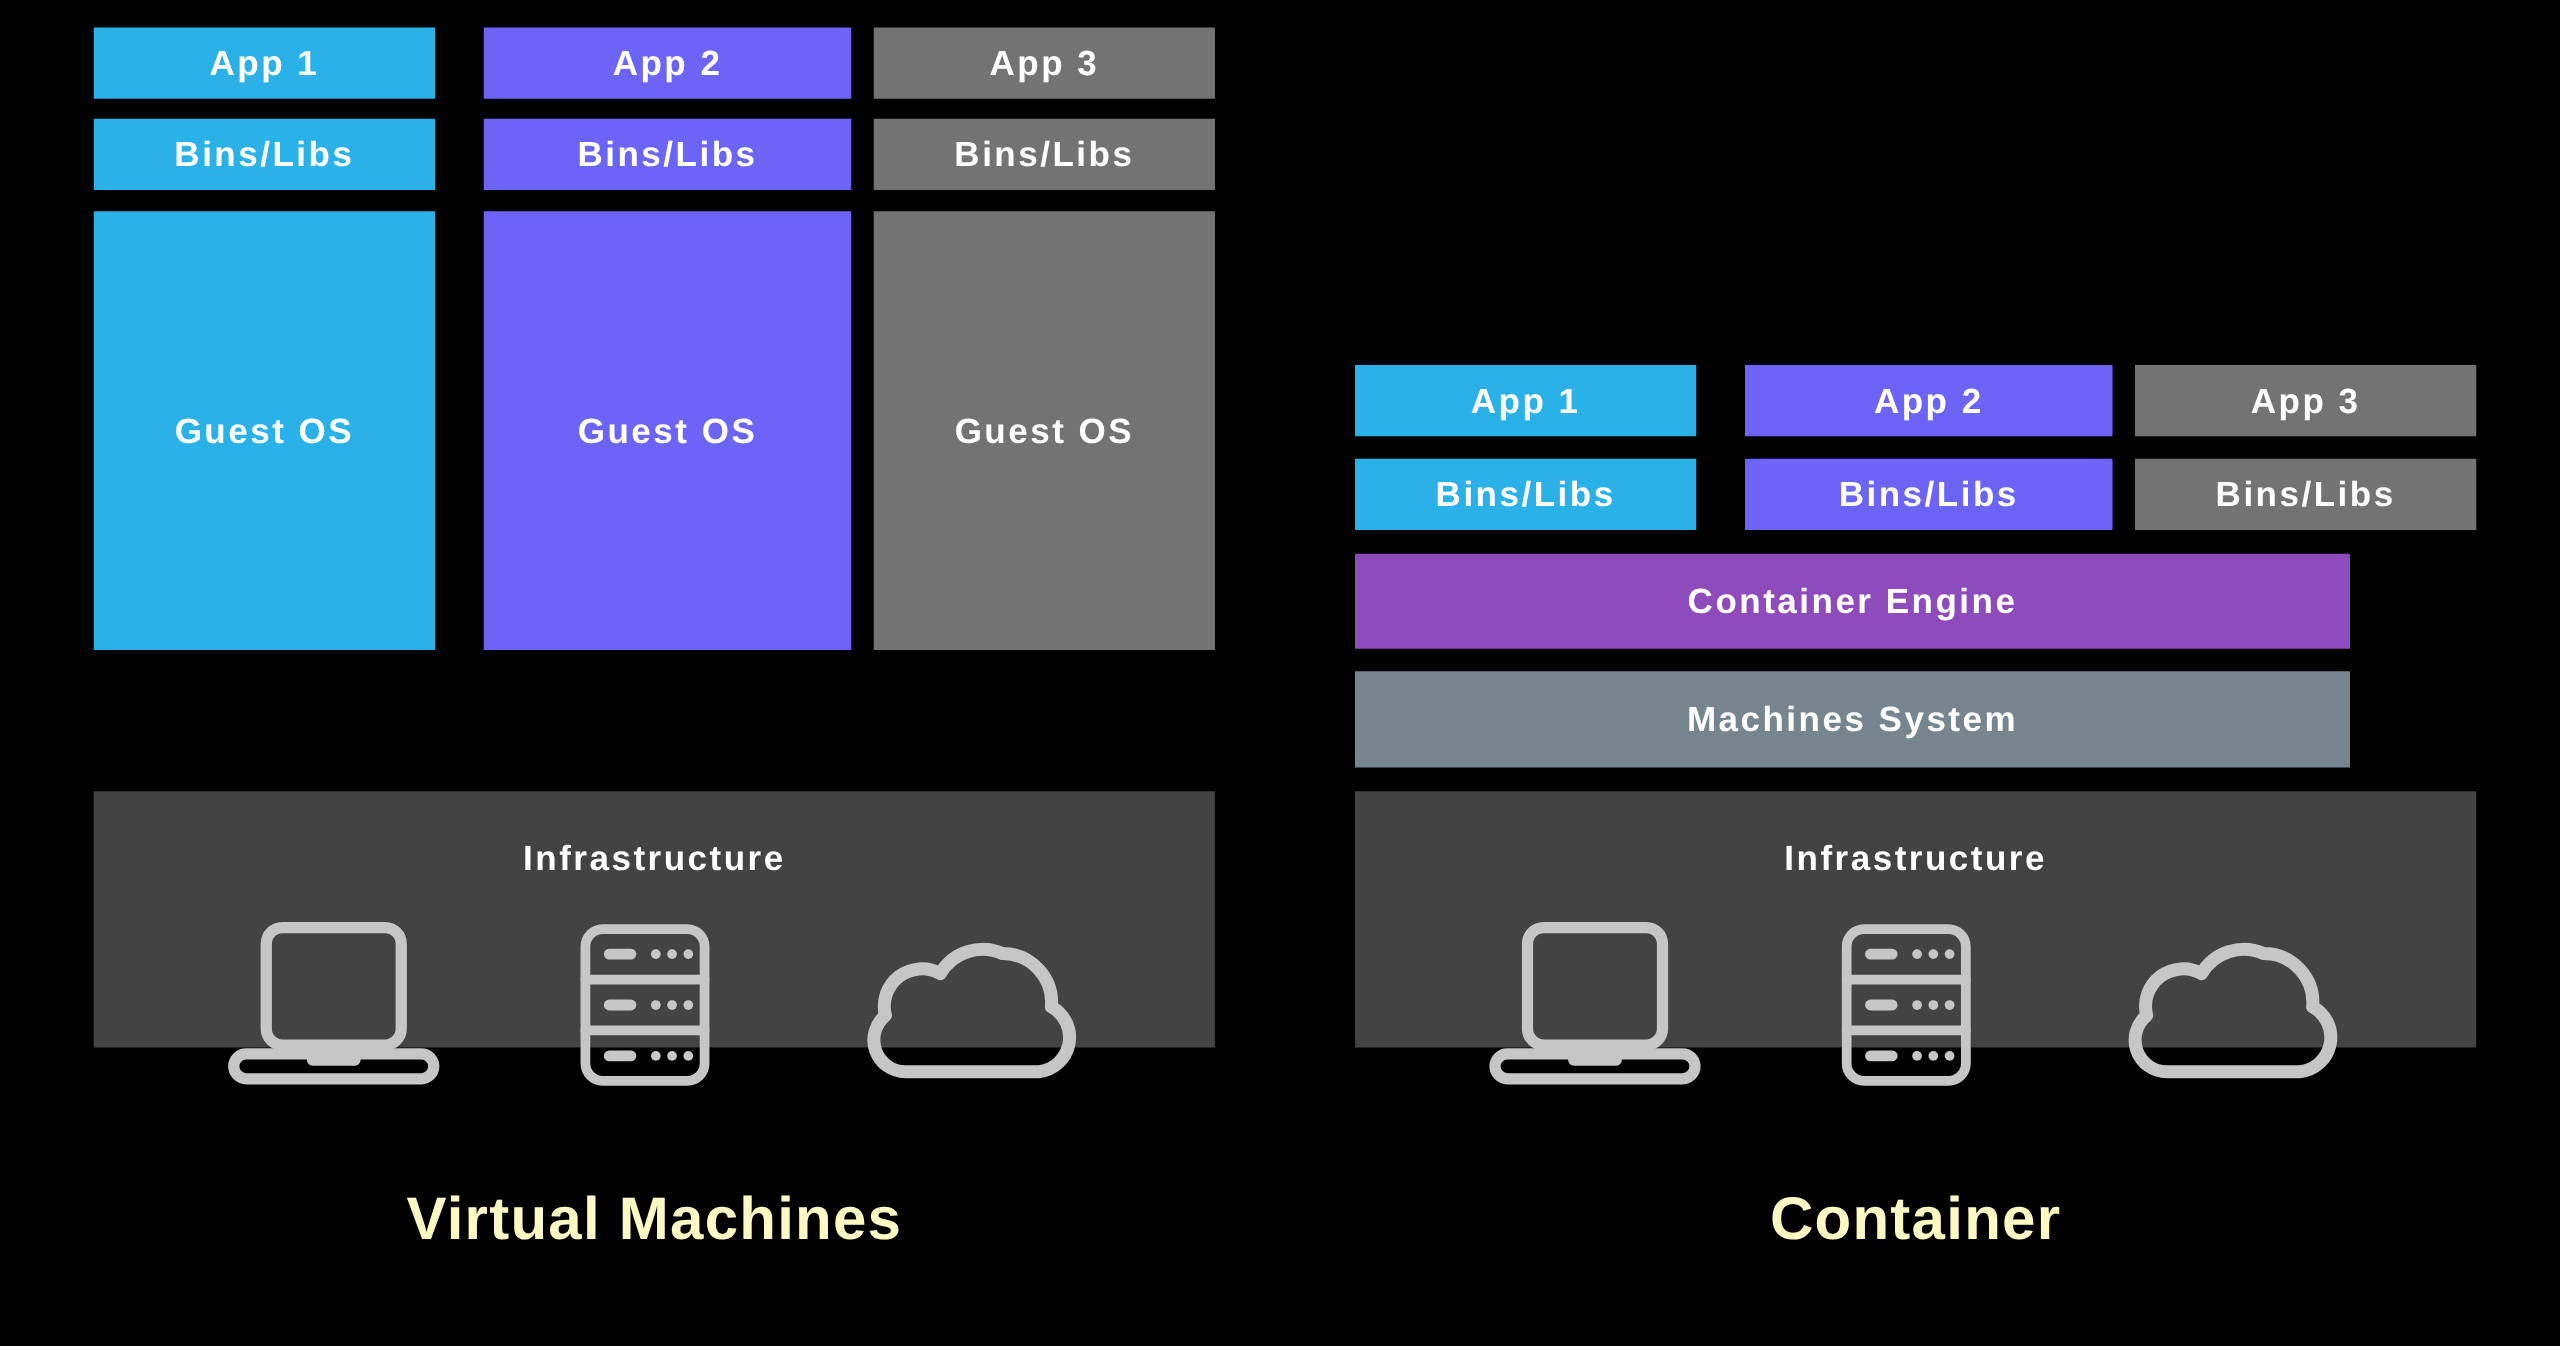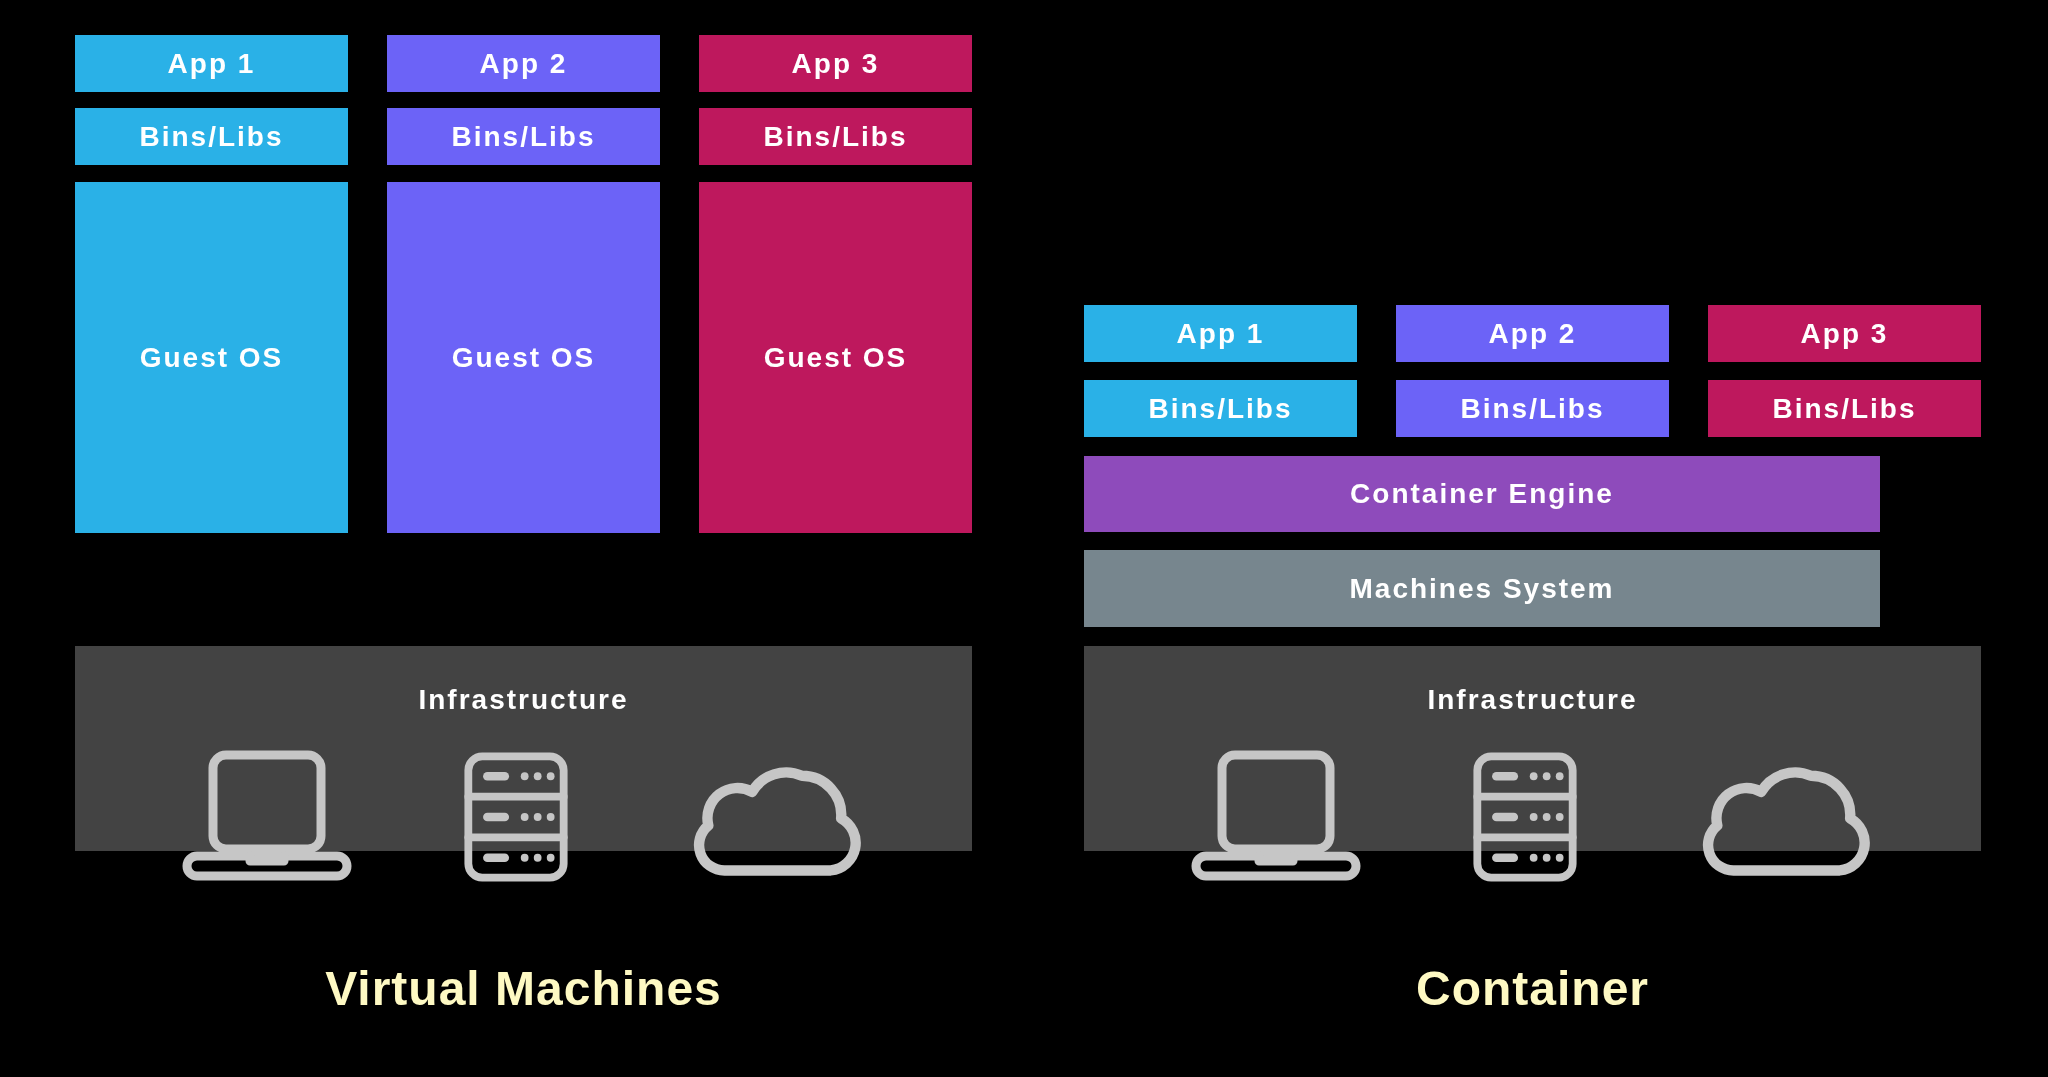--- a/index.html
+++ b/index.html
@@ -2,45 +2,45 @@
 <html><head>
 <meta charset="utf-8">
 <style>
   html,body{margin:0;padding:0;}
   body{
     width:2048px;height:1077px;
     background:#000000;
     font-family:"Liberation Sans","DejaVu Sans",sans-serif;
     position:relative;overflow:hidden;
   }
-  .diagram{position:absolute;top:35px;width:897px;height:1041px;}
+  .diagram{position:absolute;top:22px;width:897px;height:1041px;}
   #vm-diagram{left:75px;}
   #ct-diagram{left:1084px;}
 
   .box{
     position:absolute;
     display:flex;align-items:center;justify-content:center;
     color:#ffffff;font-weight:700;font-size:28px;letter-spacing:2px;
   }
   .col0{left:0;width:273px;}
-  .col1{left:312px;width:273px;}
+  .col1{left:312px;width:294px;}
   .col2{left:624px;width:273px;}
   .row-app{top:0;height:57px;}
   .row-bins{top:73px;height:57px;}
   .row-guest{top:147px;height:351px;}
   .ct-row-app{top:270px;height:57px;}
   .ct-row-bins{top:345px;height:57px;}
   .bar{left:0;width:796px;}
   .row-hyper{top:515px;height:77px;}
   .ct-row-engine{top:421px;height:76px;}
   .ct-row-os{top:515px;height:77px;}
 
   .cyan{background:#2AB1E7;}
   .violet{background:#6C63F7;}
-  .magenta{background:#be185d;}
+  .magenta{background:#737373;}
   .engine{background:#8E4BBB;}
   .osgray{background:#77868E;}
 
   .infra{
     position:absolute;top:611px;left:0;width:897px;height:205px;
     background:#434343;
   }
   .infra-label{
     margin-top:38px;text-align:center;
     color:#ffffff;font-weight:700;font-size:28px;letter-spacing:2px;

